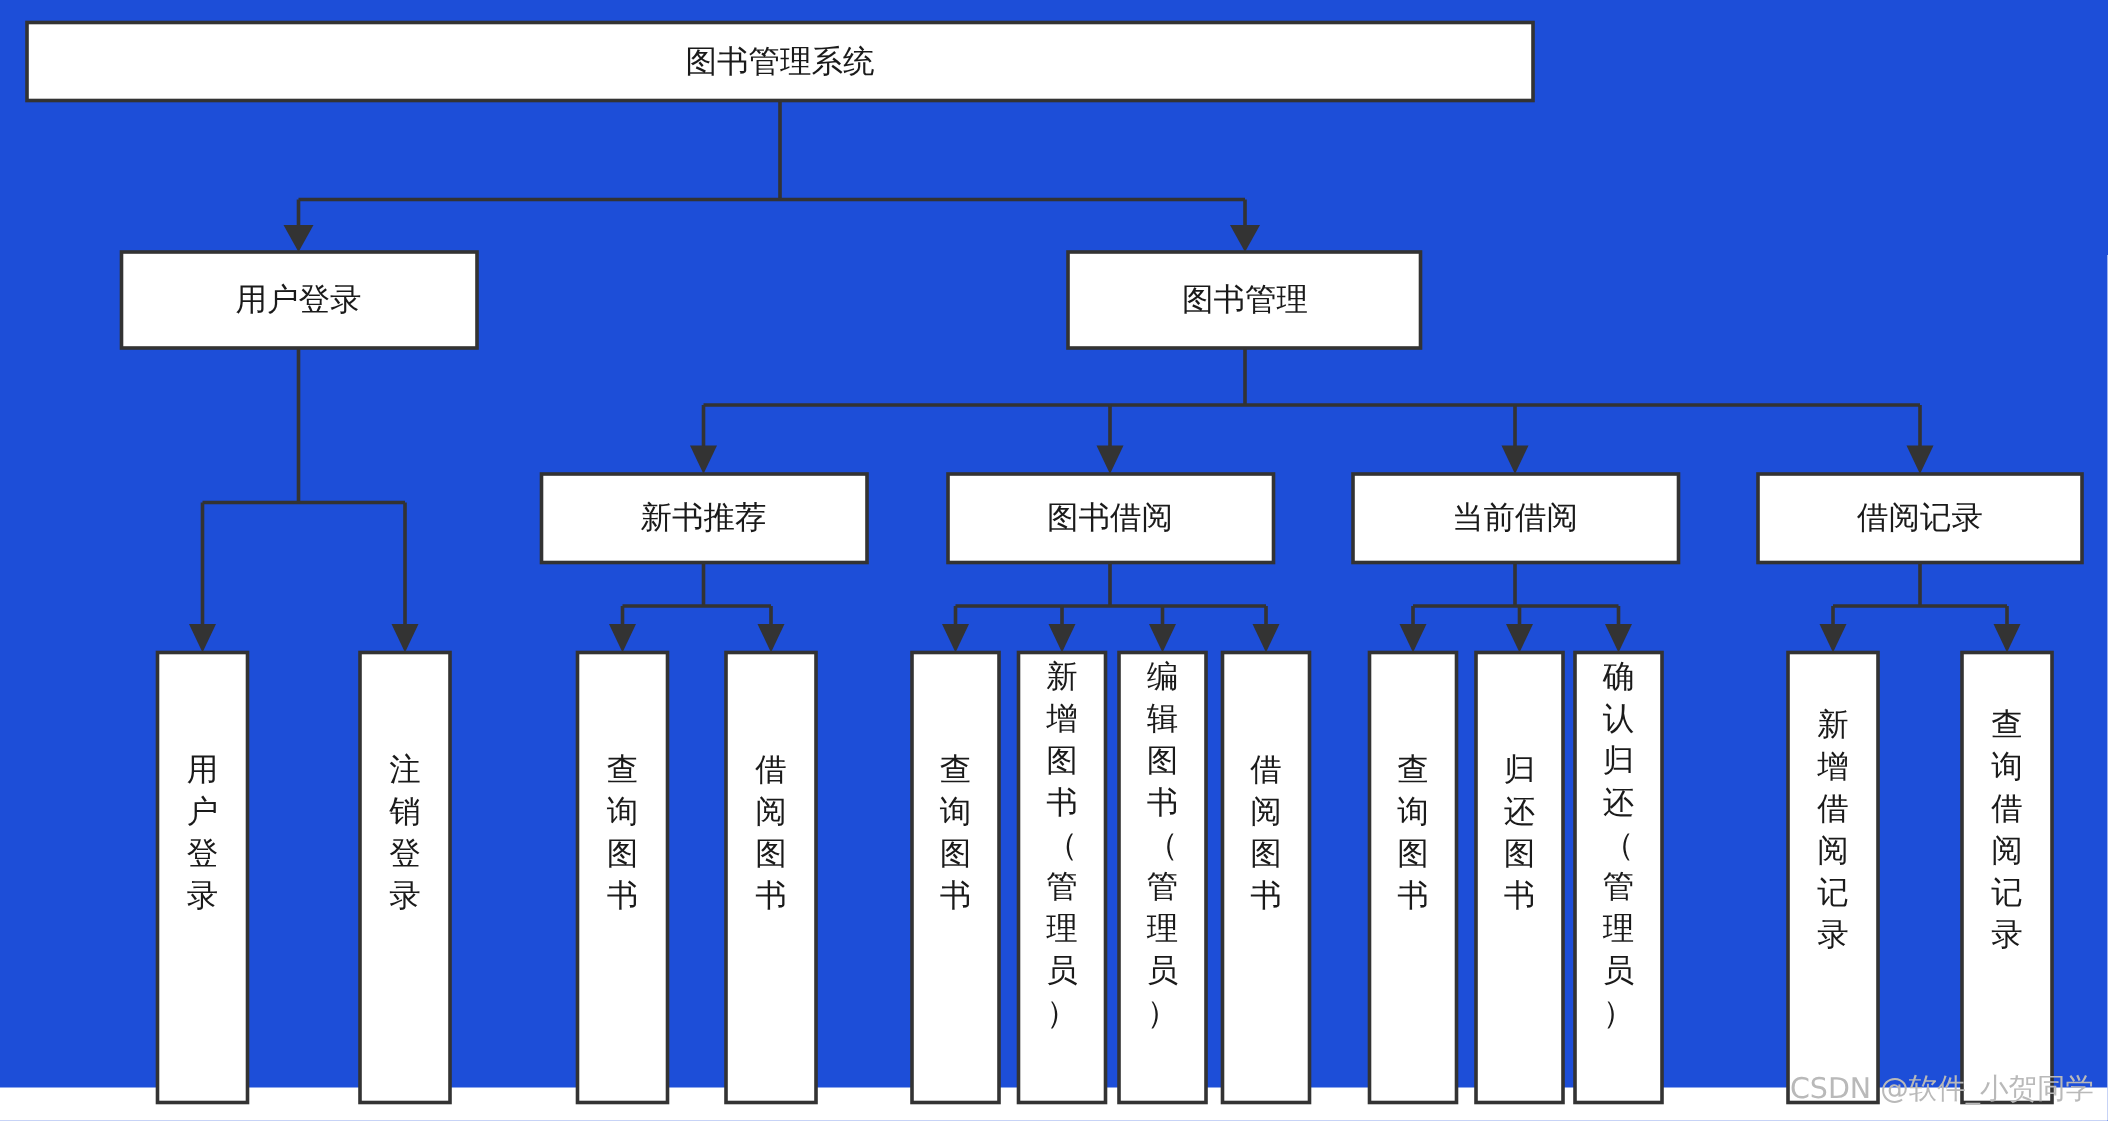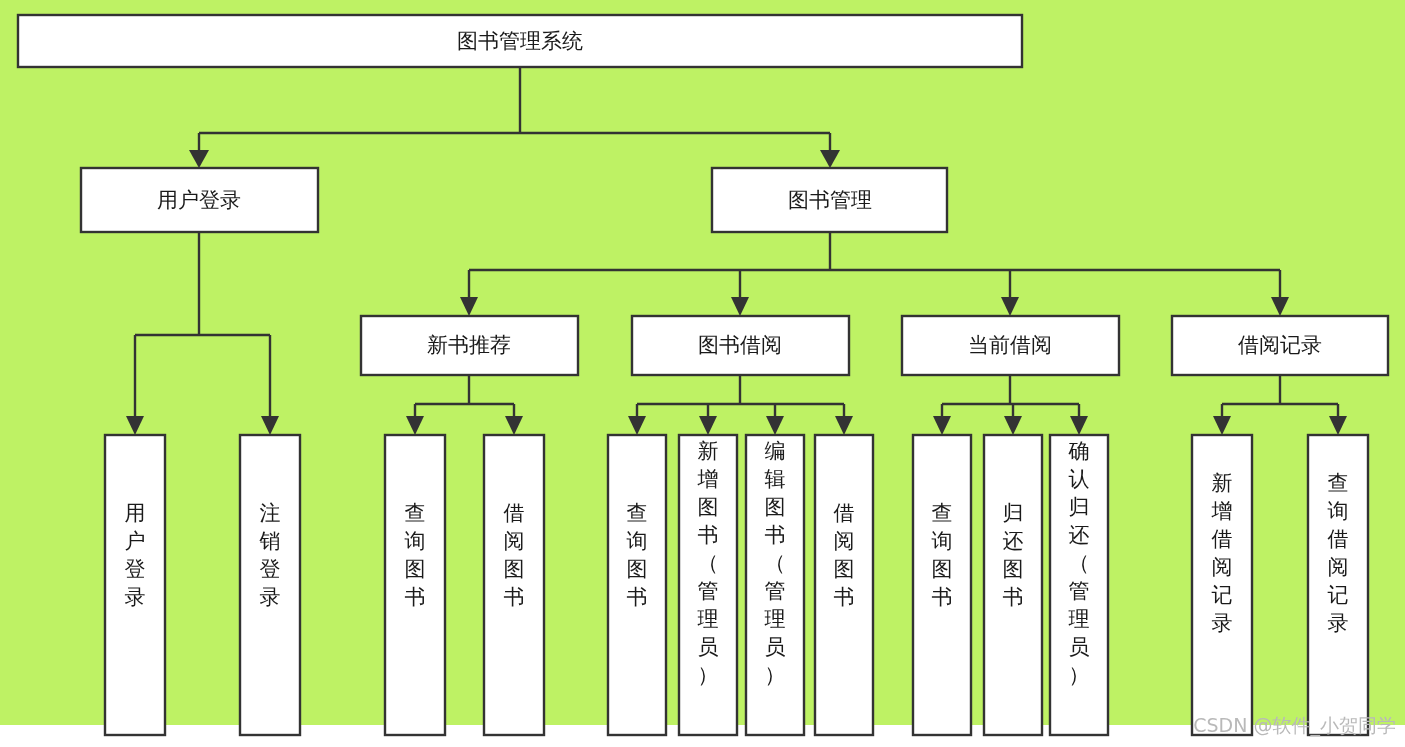--- a/index.html
+++ b/index.html
@@ -10,21 +10,21 @@
   body {
     width: 1405px;
     height: 747px;
     font-family: "DejaVu Sans", "Liberation Sans", sans-serif;
     overflow: hidden;
   }
   #diagram-root {
     position: relative;
     width: 1405px;
     height: 725px;
-    background: #bef264;
+    background: #1d4ed8;
     text-align: center;
   }
   svg.diagram {
     display: block;
     width: 1405px;
     height: 747px;
   }
   .node-box {
     fill: #ffffff;
     stroke: #333333;

